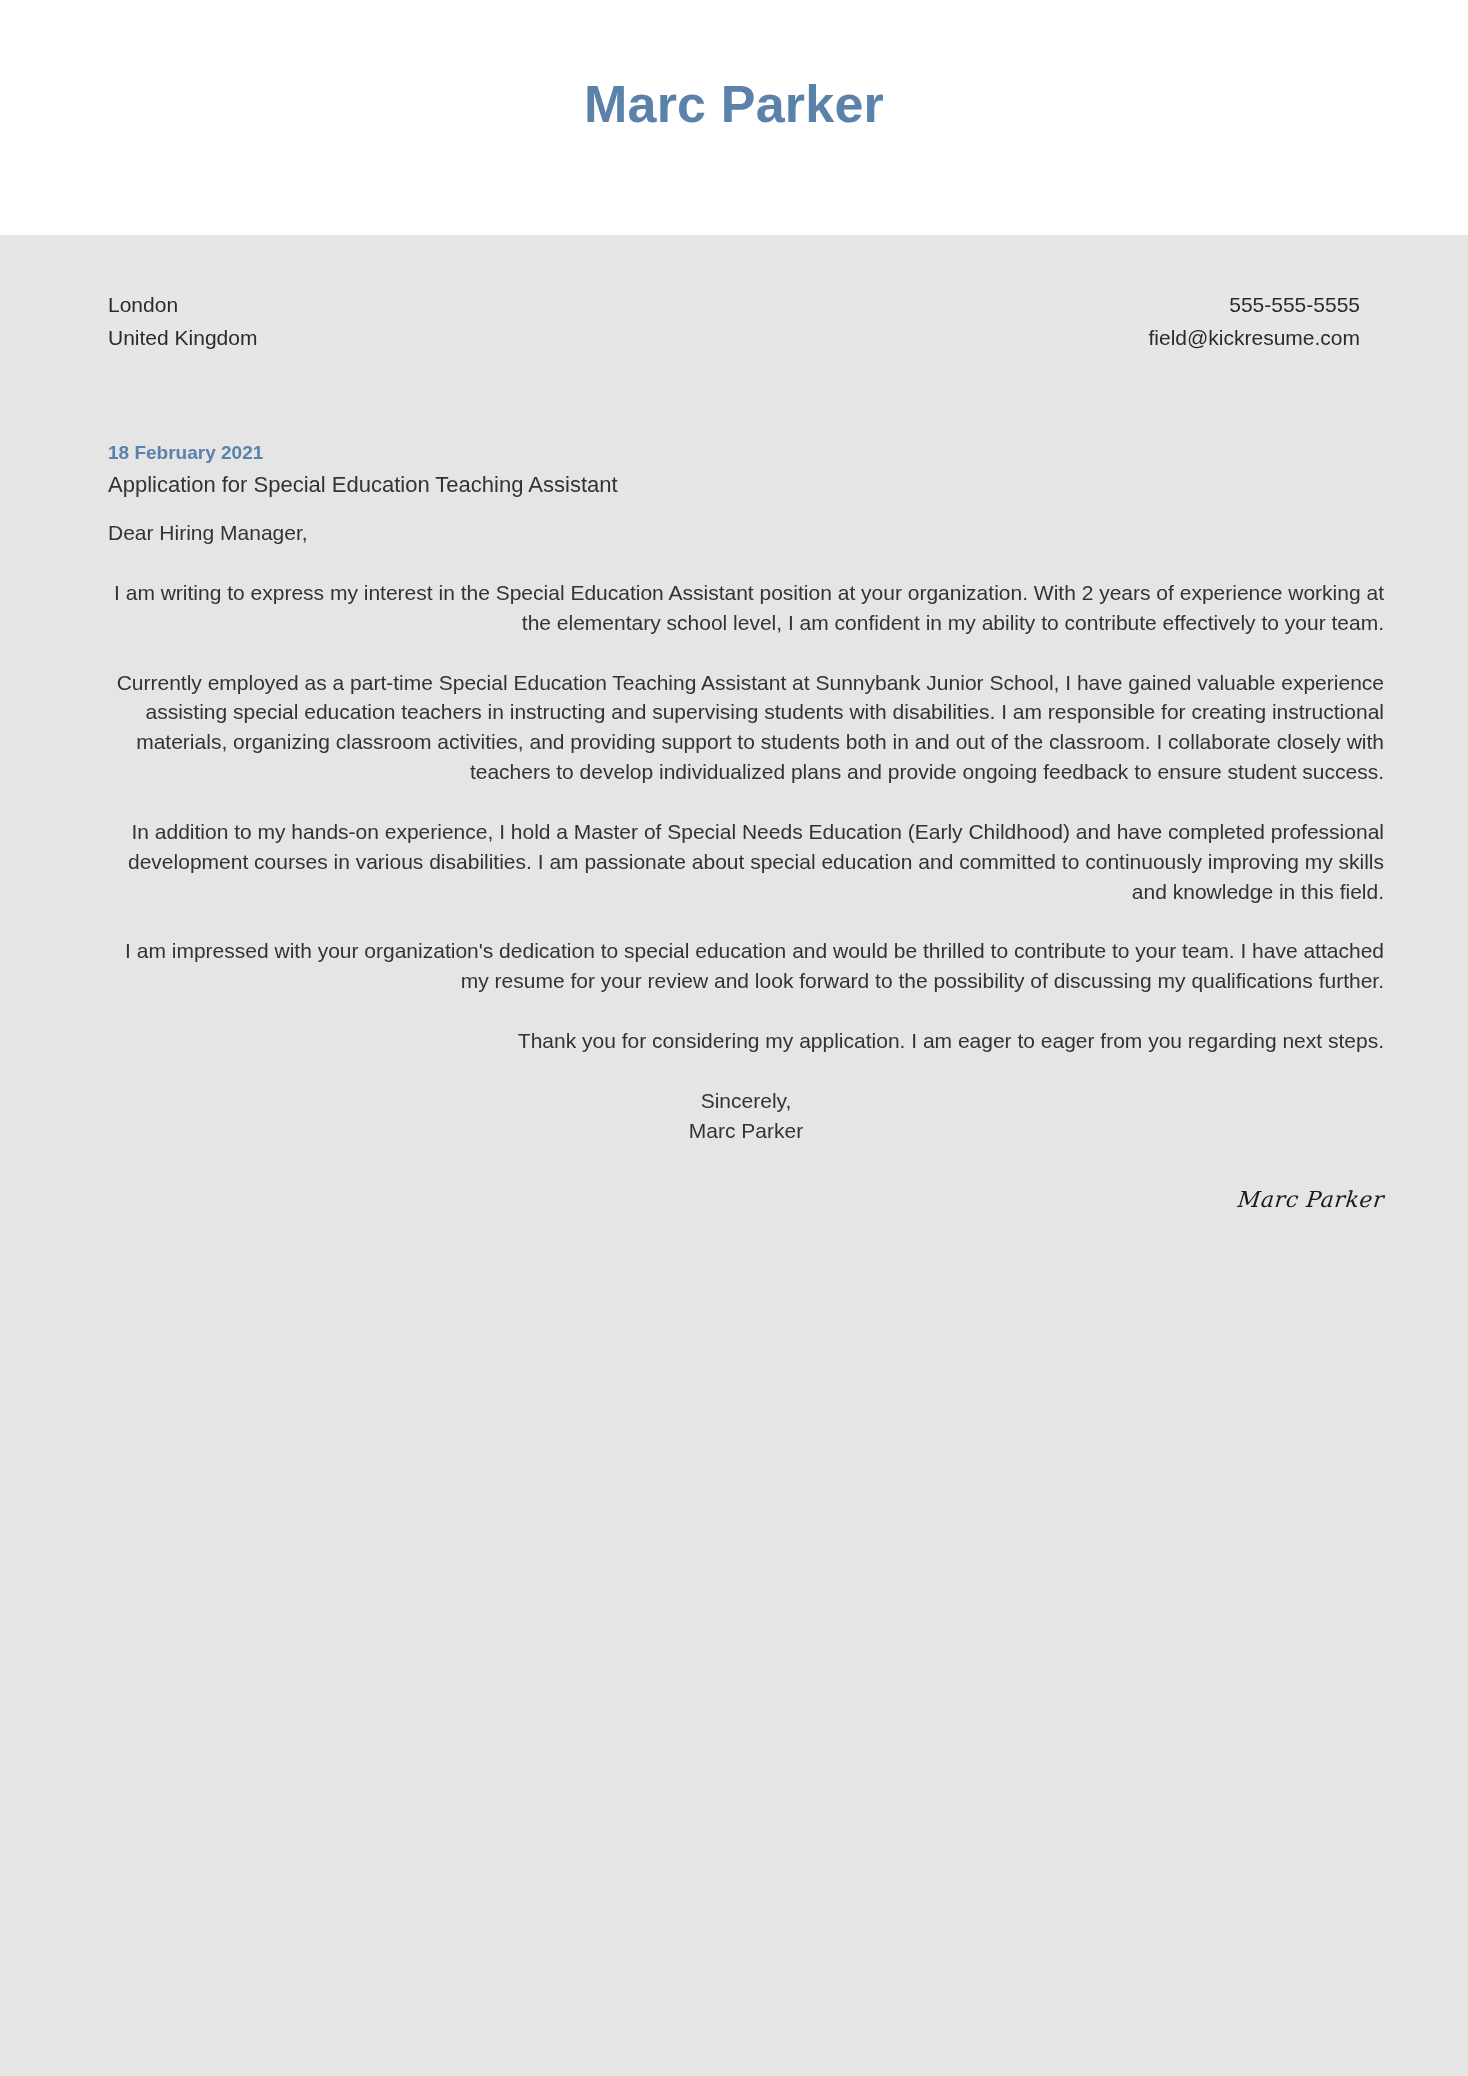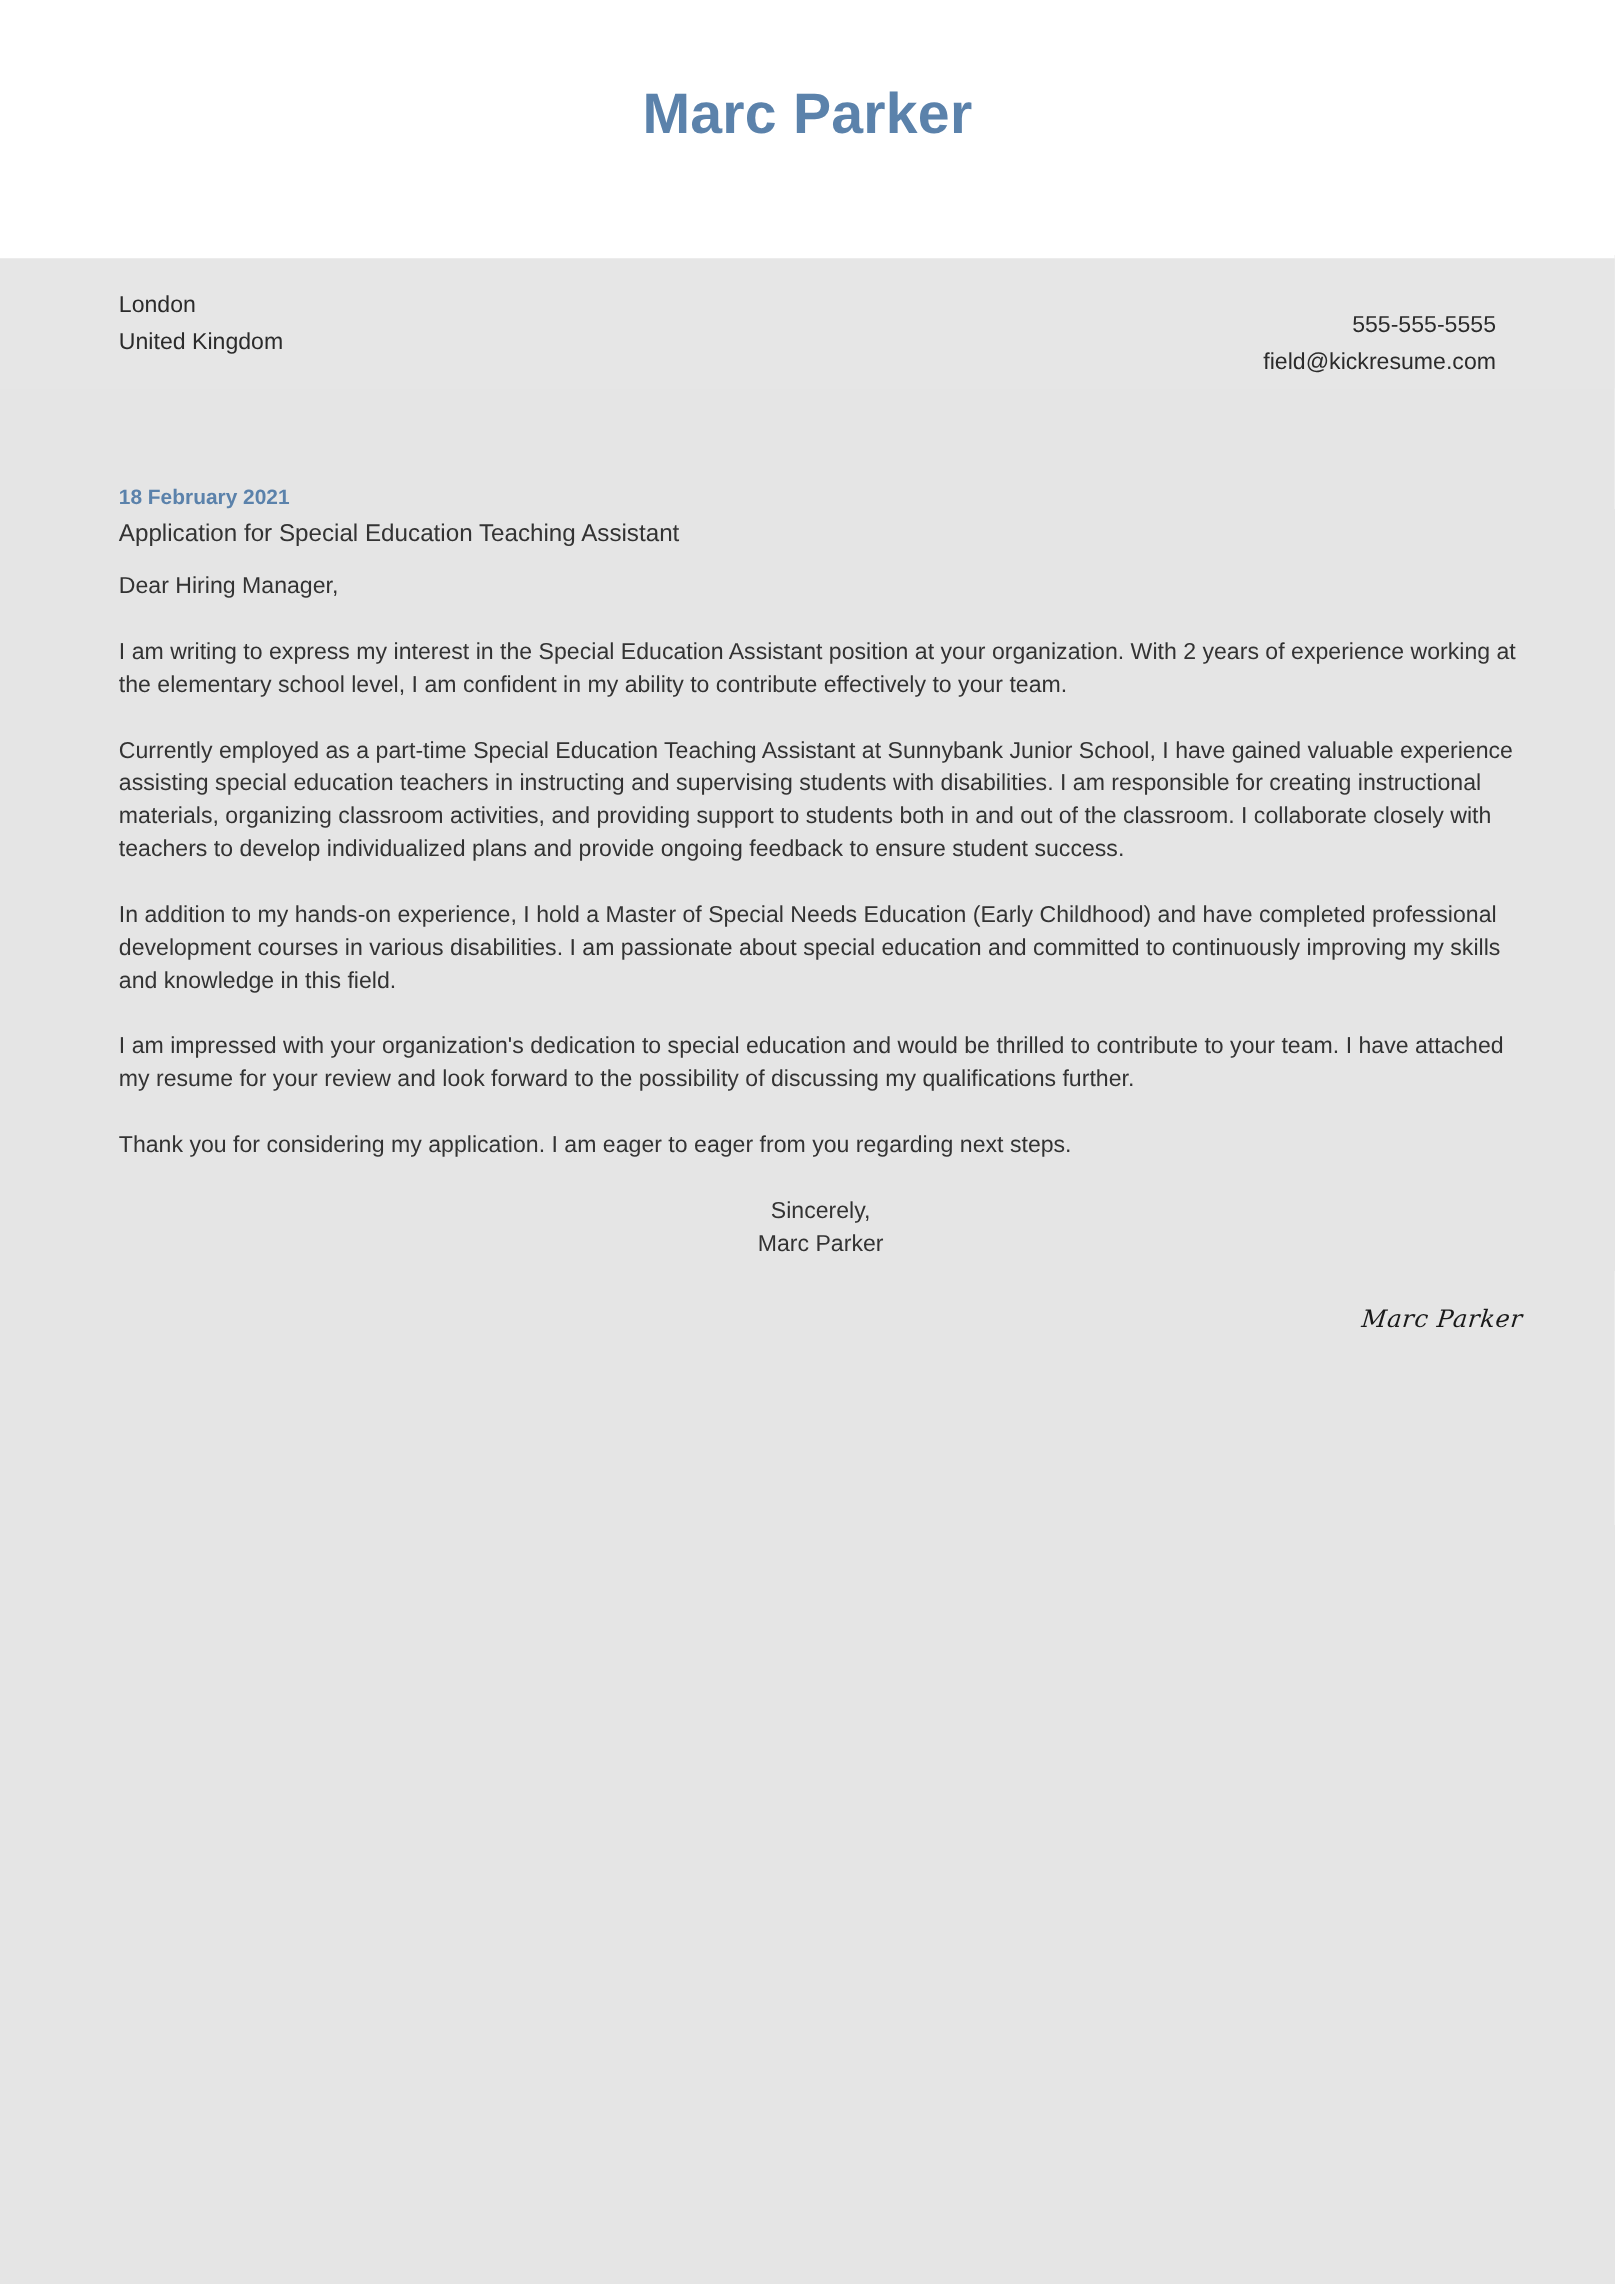--- a/index.html
+++ b/index.html
@@ -41,21 +41,21 @@
     line-height: 1;
   }
 
   
   .contact-bar {
     width: 100%;
     height: 118px;
     background: #e6e6e6;
     box-sizing: border-box;
     display: flex;
-    align-items: center;
+    align-items: flex-end;
     justify-content: space-between;
     padding: 0 108px 0 108px;
   }
   .contact-col {
     display: flex;
     flex-direction: column;
     justify-content: center;
     gap: 3px;
   }
   .contact-col.right {
@@ -93,20 +93,21 @@
     font-size: 21px;
     line-height: 1.38;
     margin-bottom: 30px;
   }
   .body-par {
     color: #333333;
     font-size: 21px;
     line-height: 1.42;
     margin: 0 0 30px 0;
     max-width: 1280px;
+    text-align: right;
   }
   .signoff {
     color: #333333;
     font-size: 21px;
     line-height: 1.42;
     margin-top: 0;
     text-align: center;
   }
   .signoff div {
     line-height: 1.42;

